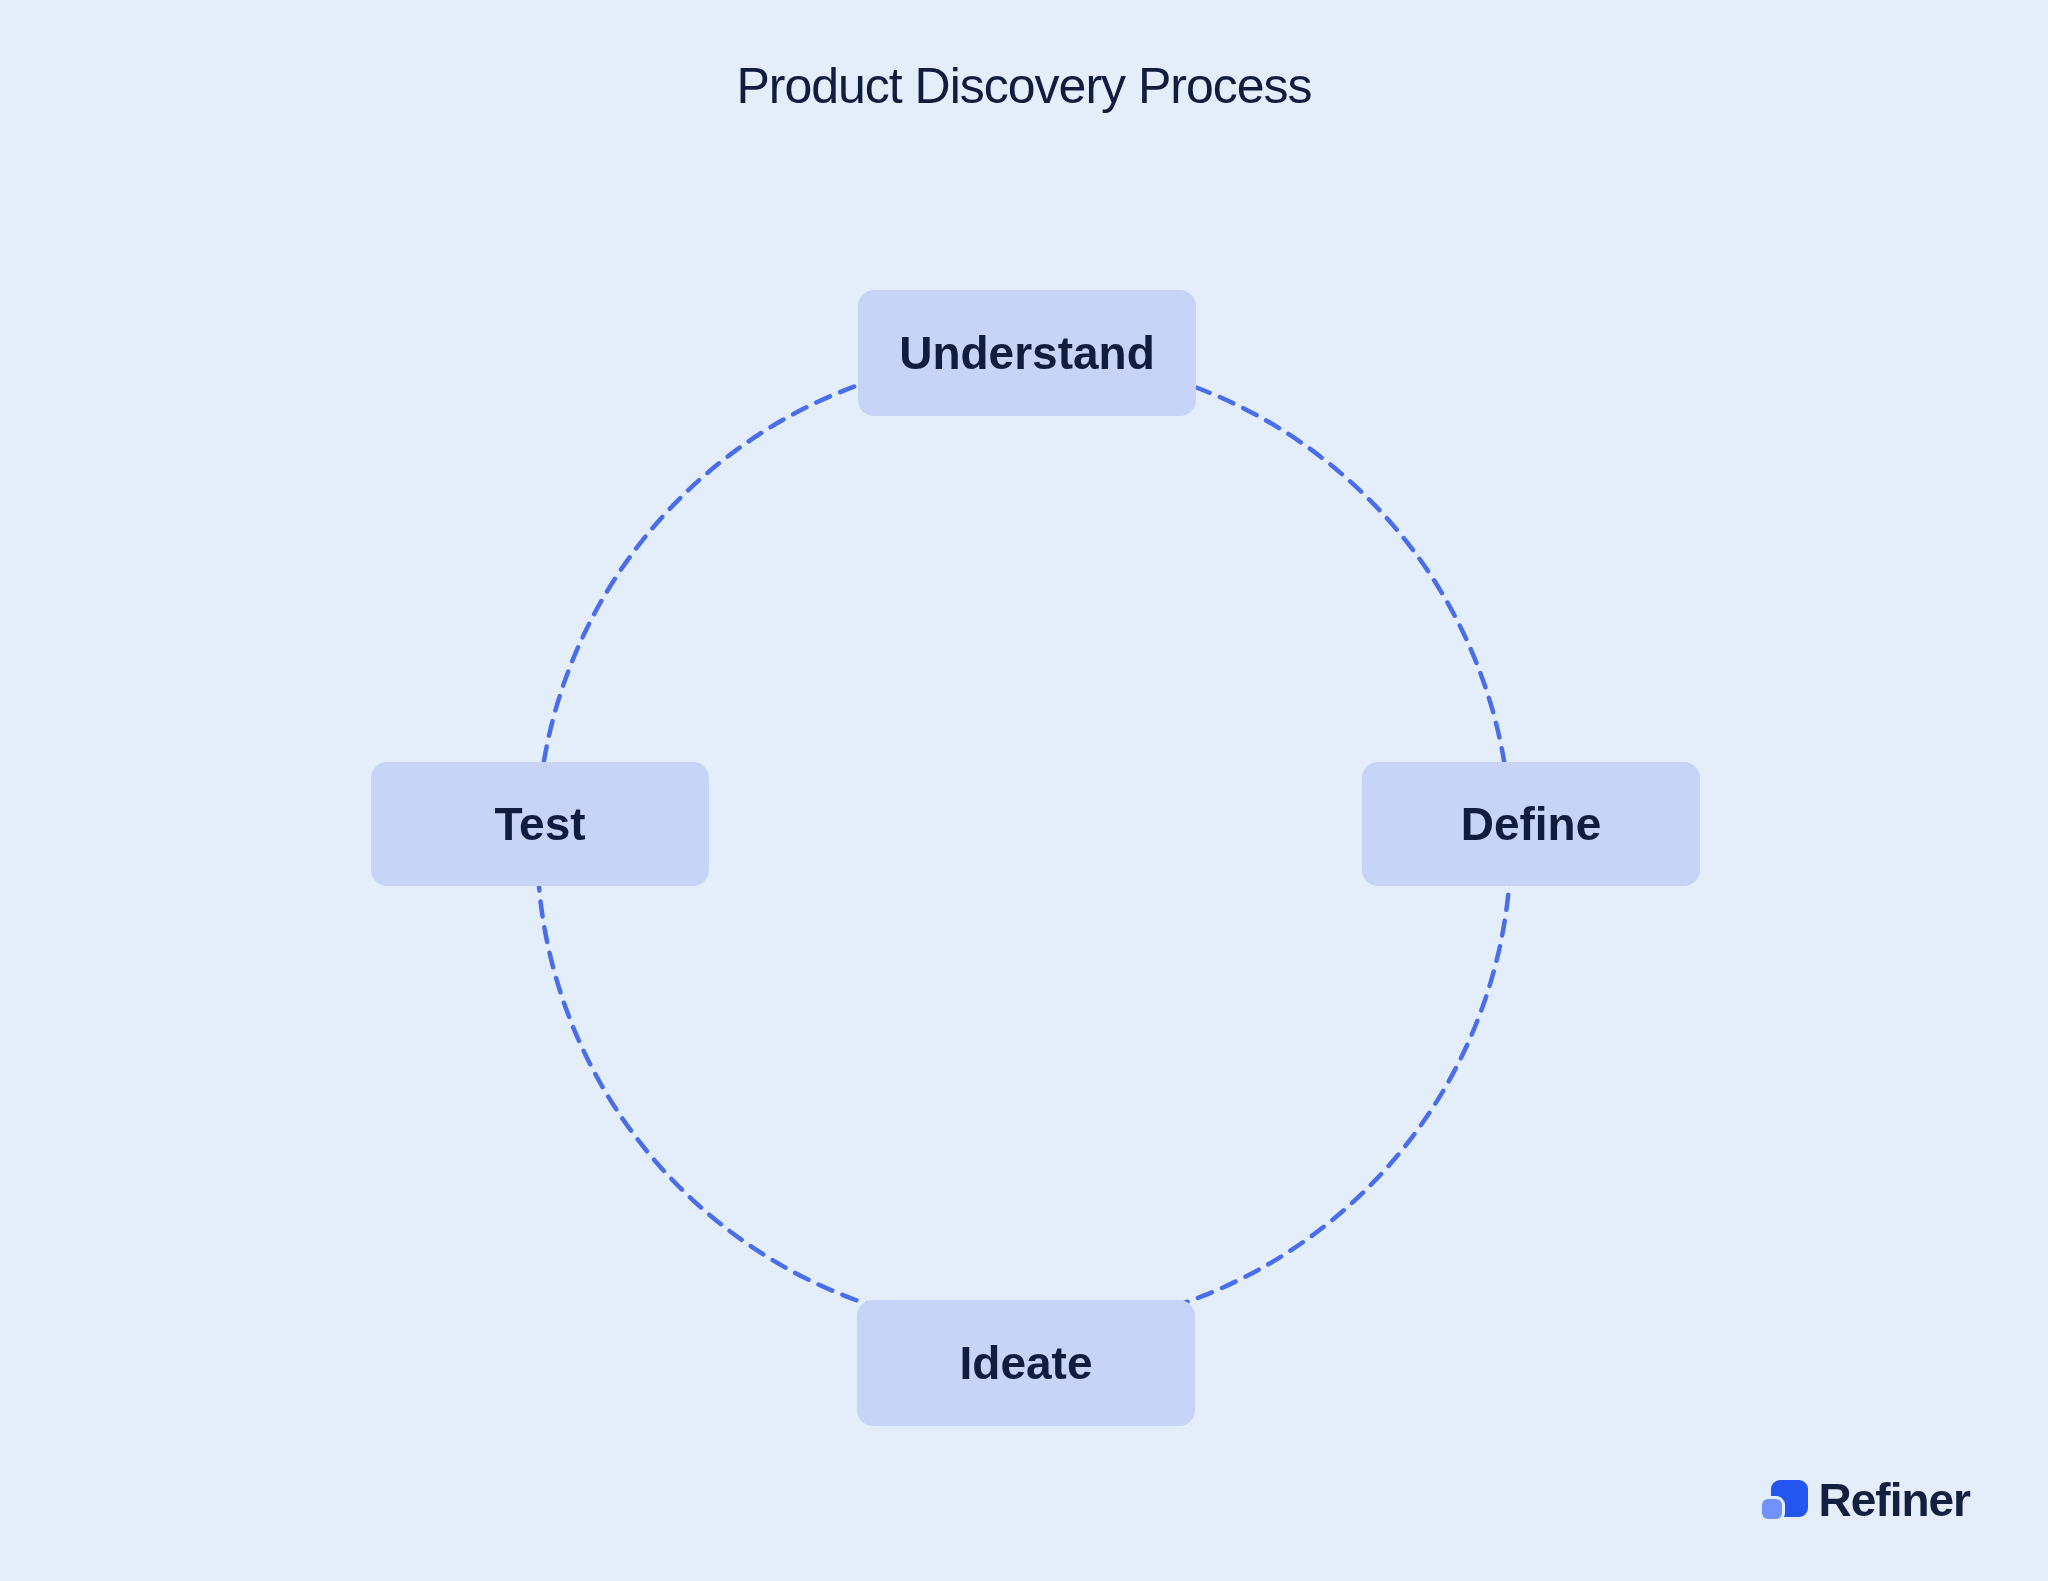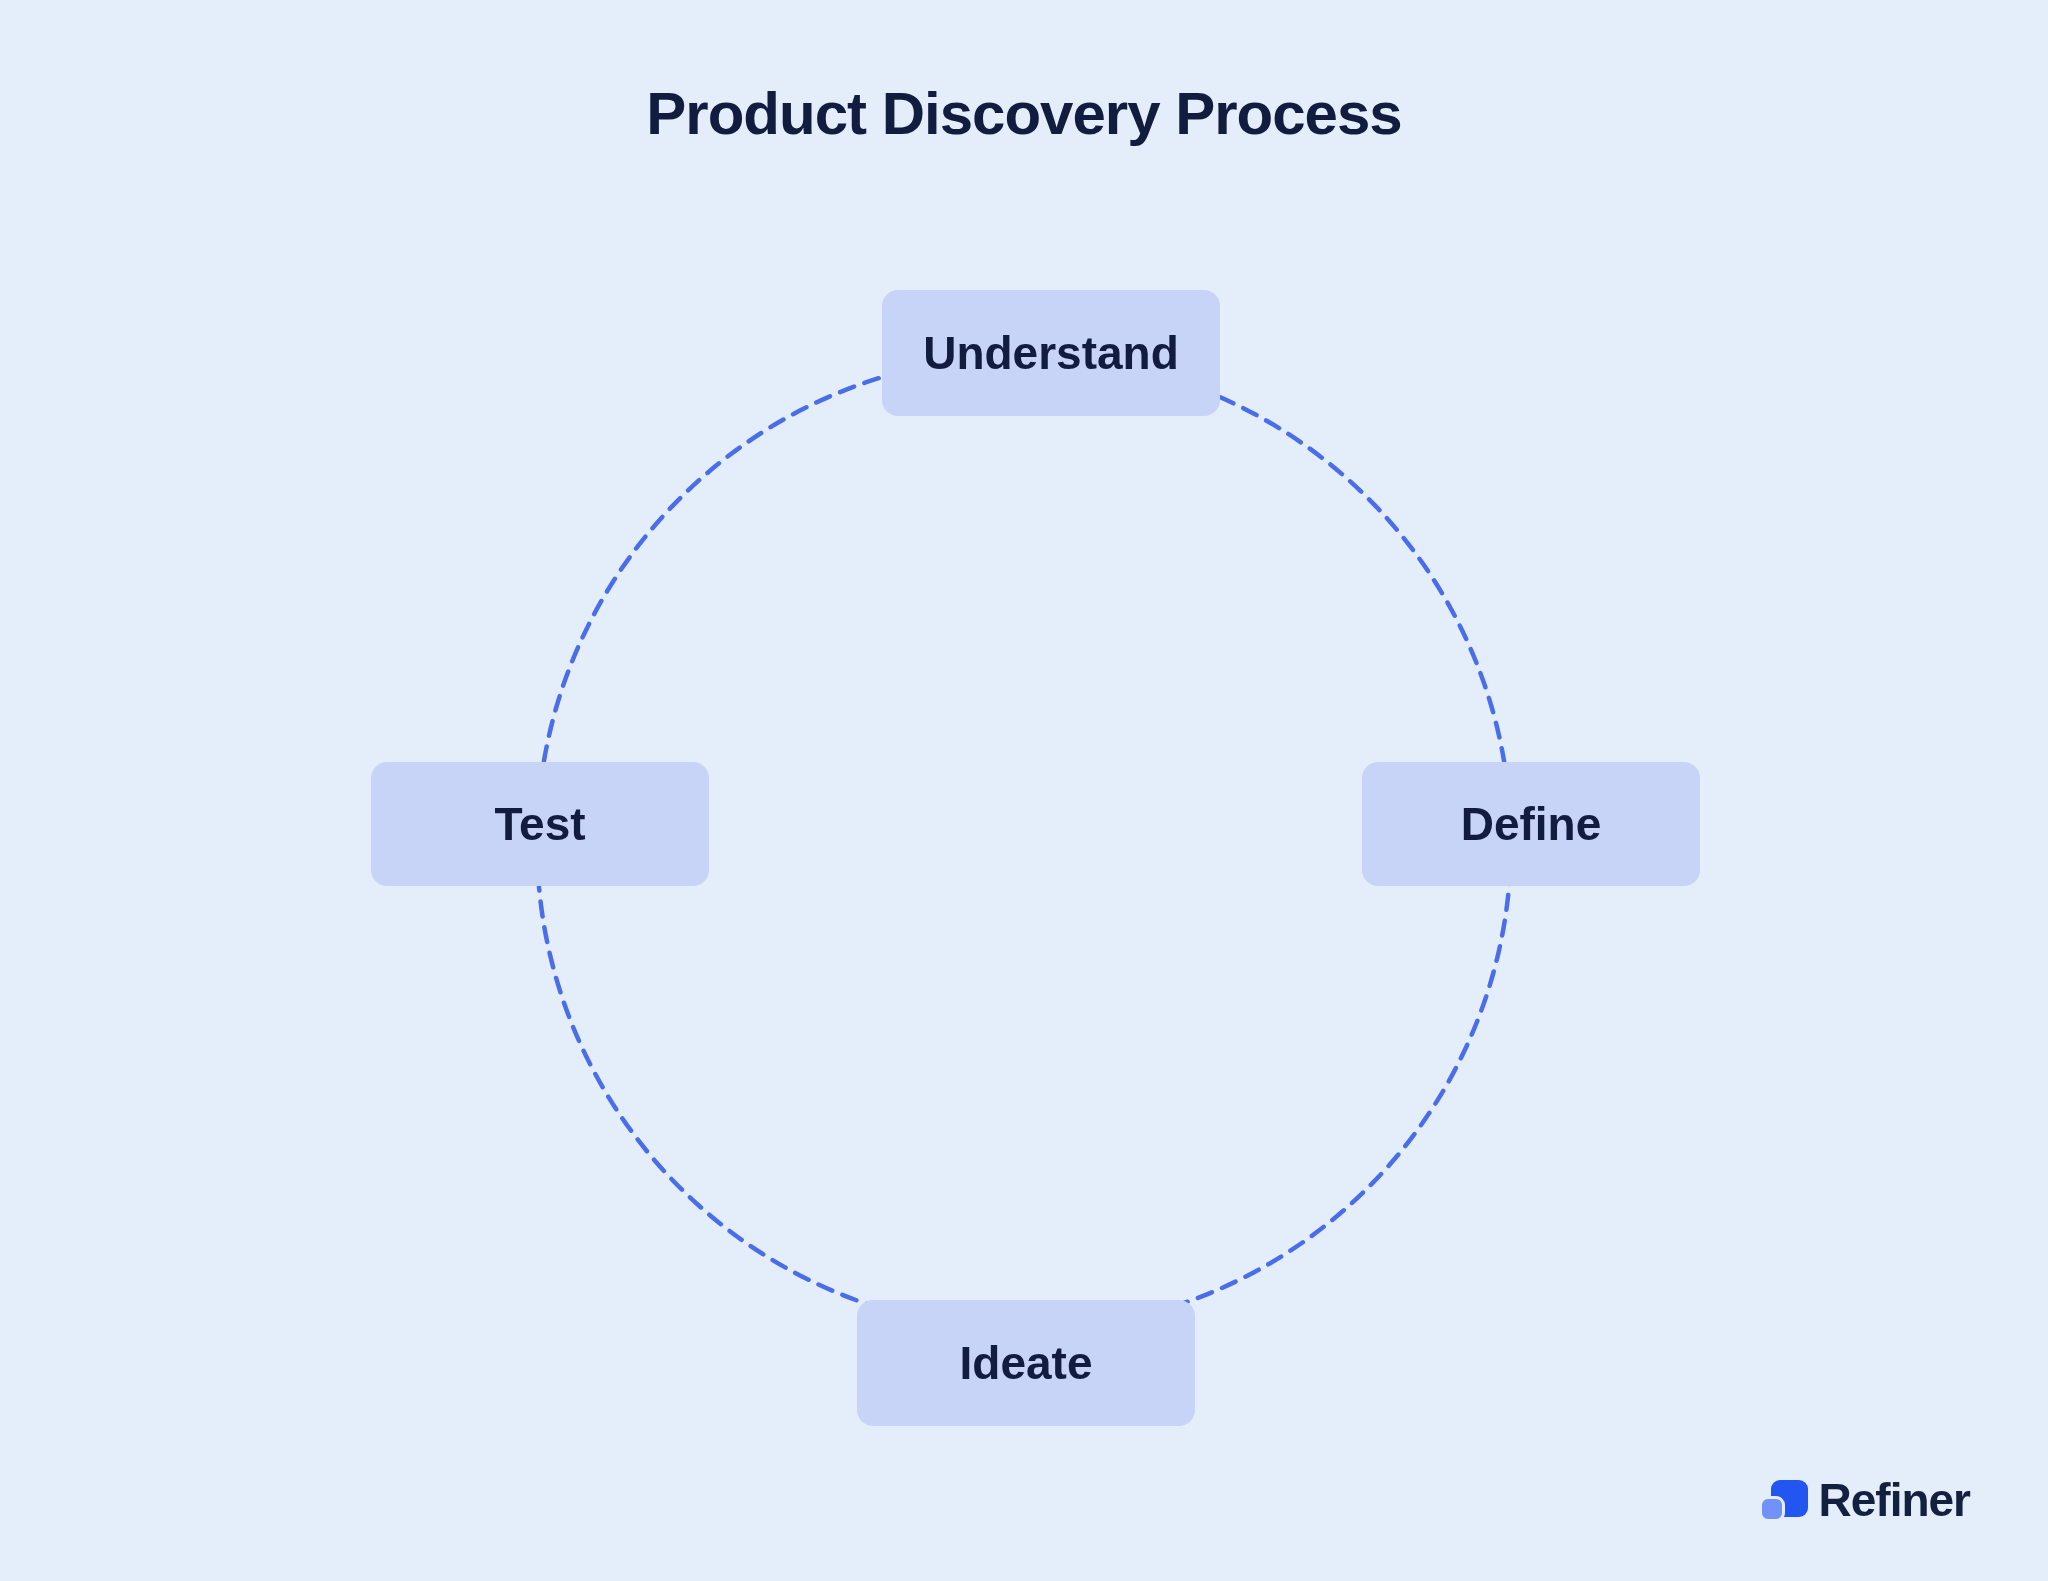--- a/index.html
+++ b/index.html
@@ -19,46 +19,45 @@
     height:1581px;
     background:var(--bg);
     overflow:hidden;
   }
   .title{
     position:absolute;
     top:58px;
     left:0;
     width:100%;
     text-align:center;
-    font-size:60px;
-    font-weight:bold;
+    font-size:50px;
+    font-weight:normal;
     letter-spacing:-1px;
     color:var(--ink);
     line-height:1.15;
-    margin-top:21px;
   }
   .circle-svg{
     position:absolute;
     left:0;
     top:0;
     width:2048px;
     height:1581px;
   }
   .node{
     position:absolute;
     display:flex;
     align-items:center;
     justify-content:center;
     background:var(--node-fill);
     border-radius:16px;
     color:var(--ink);
     font-size:46px;
     font-weight:bold;
   }
-  .node-understand{left:858px;top:290px;width:338px;height:126px;margin-left:24px;}
+  .node-understand{left:858px;top:290px;width:338px;height:126px;}
   .node-define{left:1362px;top:762px;width:338px;height:124px;}
   .node-test{left:351px;top:762px;width:338px;height:124px;margin-left:20px;}
   .node-ideate{left:857px;top:1300px;width:338px;height:126px;}
   .logo{
     position:absolute;
     right:78px;
     bottom:54px;
     display:flex;
     align-items:center;
     gap:11px;

